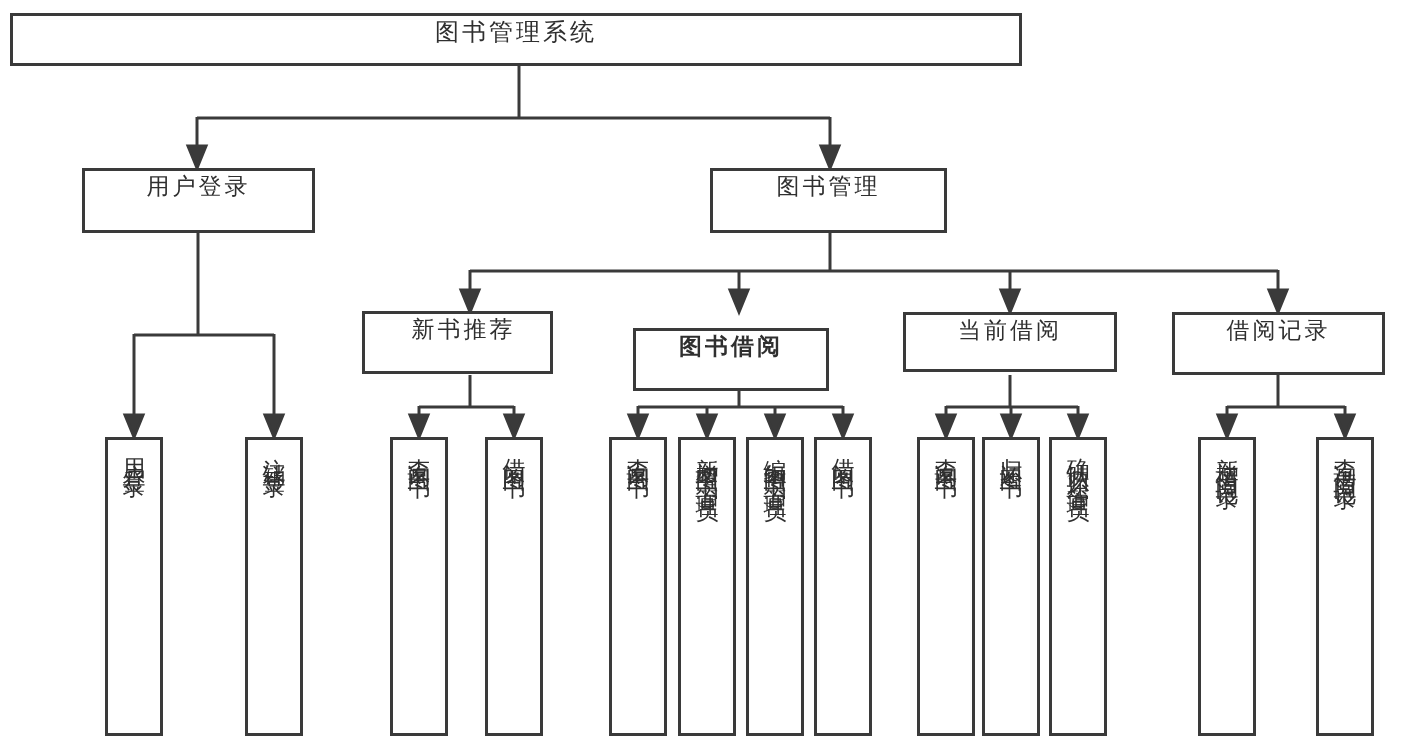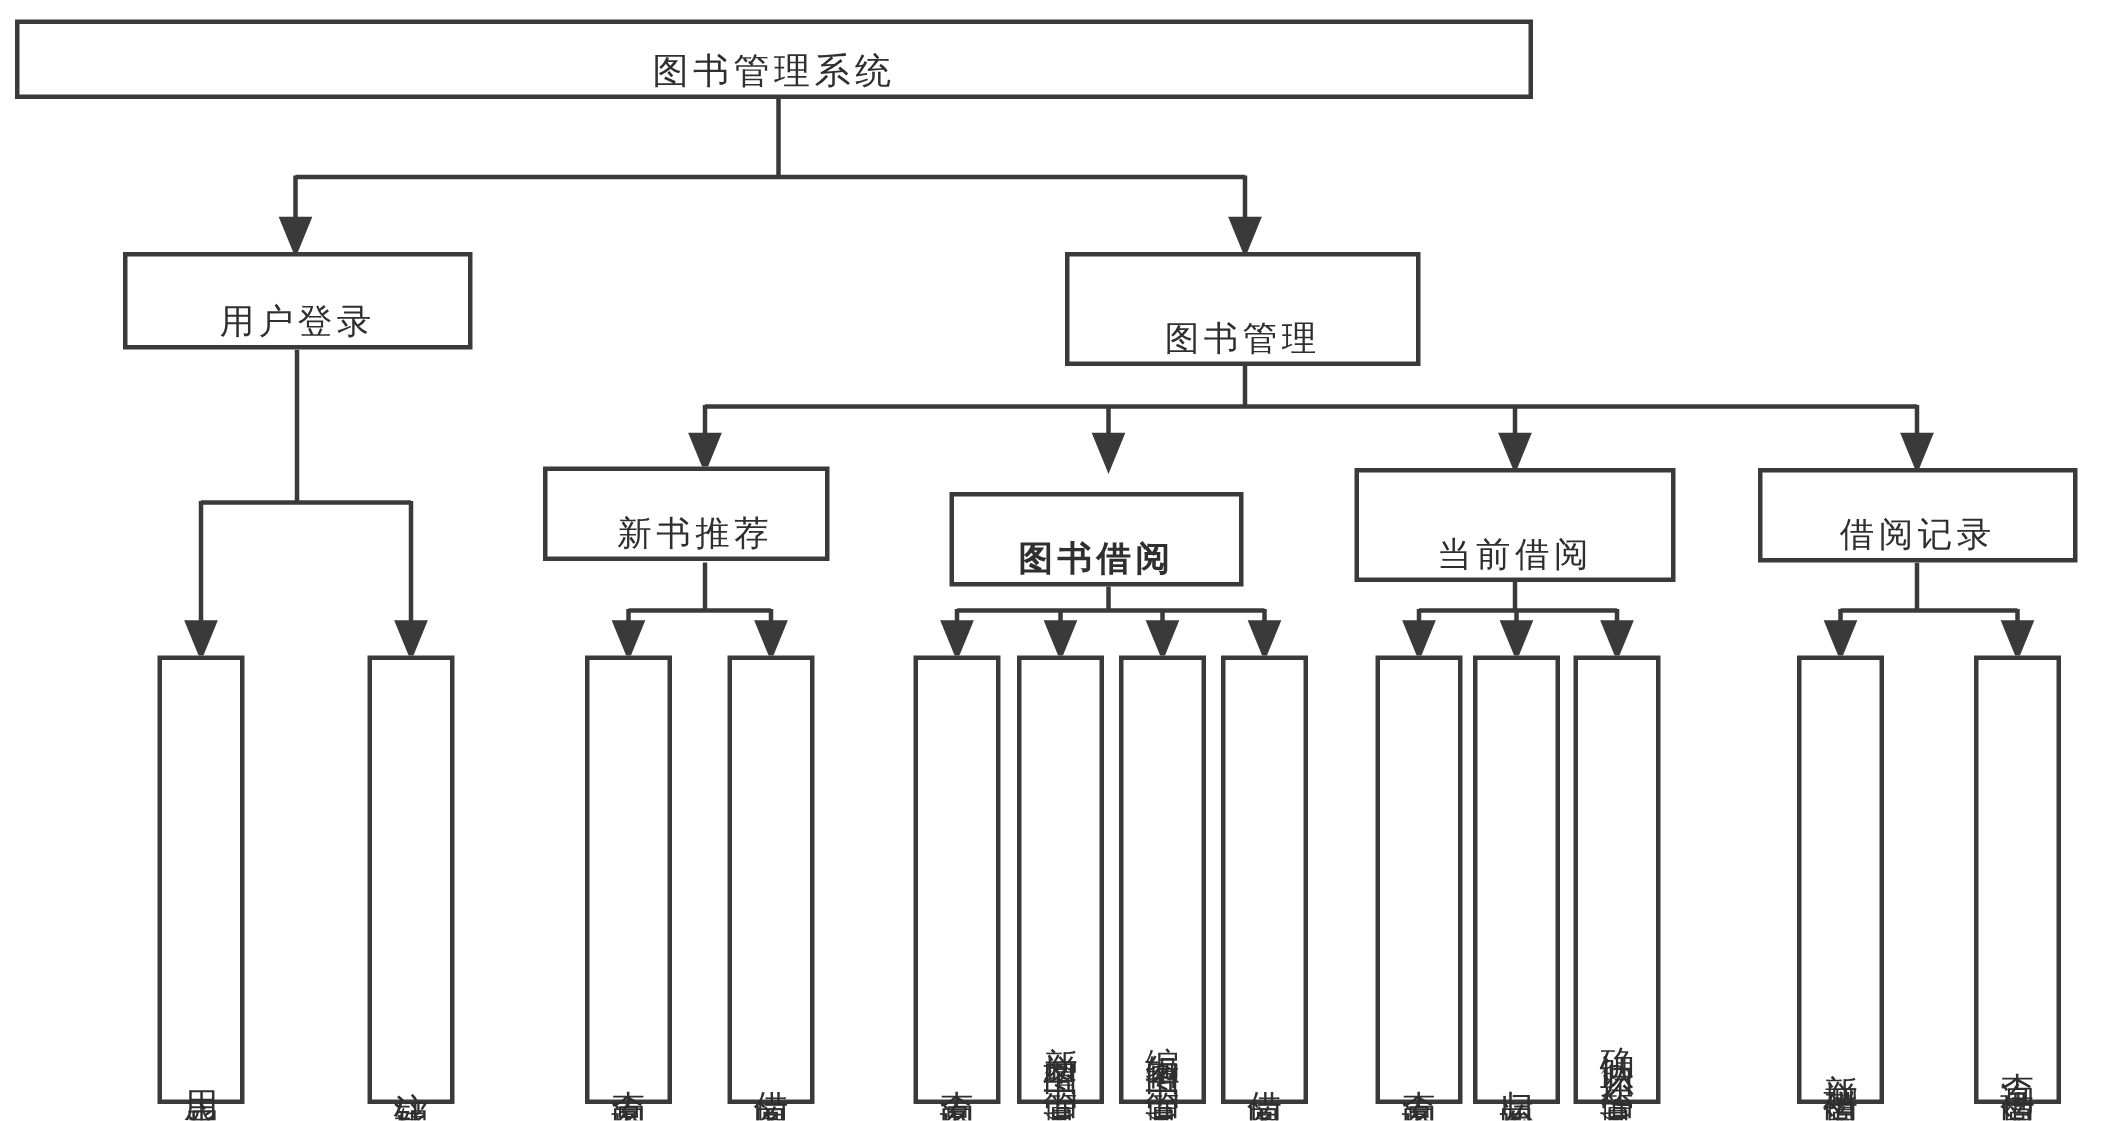--- a/index.html
+++ b/index.html
@@ -21,21 +21,21 @@
     left: 0;
     top: 0;
     pointer-events: none;
   }
   .node {
     position: absolute;
     box-sizing: border-box;
     border: 3px solid #3a3a3a;
     background: #ffffff;
     display: flex;
-    align-items: flex-end;
+    align-items: flex-start;
     justify-content: center;
   }
   .hbox {
     font-size: 23px;
     letter-spacing: 3px;
     white-space: nowrap;
   }
   .title-box {
     font-size: 24px;
   }
@@ -141,31 +141,31 @@
     </g>
   </svg>
 
   <div class="node hbox title-box" style="left:10px; top:13px; width:1012px; height:53px;">
     <span>图书管理系统</span>
   </div>
 
   <div class="node hbox" style="left:82px; top:168px; width:233px; height:65px;">
     <span>用户登录</span>
   </div>
-  <div class="node hbox" style="left:710px; top:168px; width:237px; height:76px;">
+  <div class="node hbox" style="left:710px; top:168px; width:237px; height:65px;">
     <span>图书管理</span>
   </div>
 
   <div class="node hbox" style="left:362px; top:311px; width:191px; height:63px;padding-left:12px;">
     <span>新书推荐</span>
   </div>
   <div class="node hbox" style="left:633px; top:328px; width:196px; height:63px;font-weight:bold;">
     <span>图书借阅</span>
   </div>
-  <div class="node hbox" style="left:903px; top:312px; width:214px; height:76px;">
+  <div class="node hbox" style="left:903px; top:312px; width:214px; height:60px;">
     <span>当前借阅</span>
   </div>
   <div class="node hbox" style="left:1172px; top:312px; width:213px; height:63px;font-family:Liberation Mono, monospace;">
     <span>借阅记录</span>
   </div>
 
   <div class="node vbox" style="left:105px; top:437px; width:58px; height:299px;">
     <span class="vtext">用户登录</span>
   </div>
   <div class="node vbox" style="left:245px; top:437px; width:58px; height:299px;">

